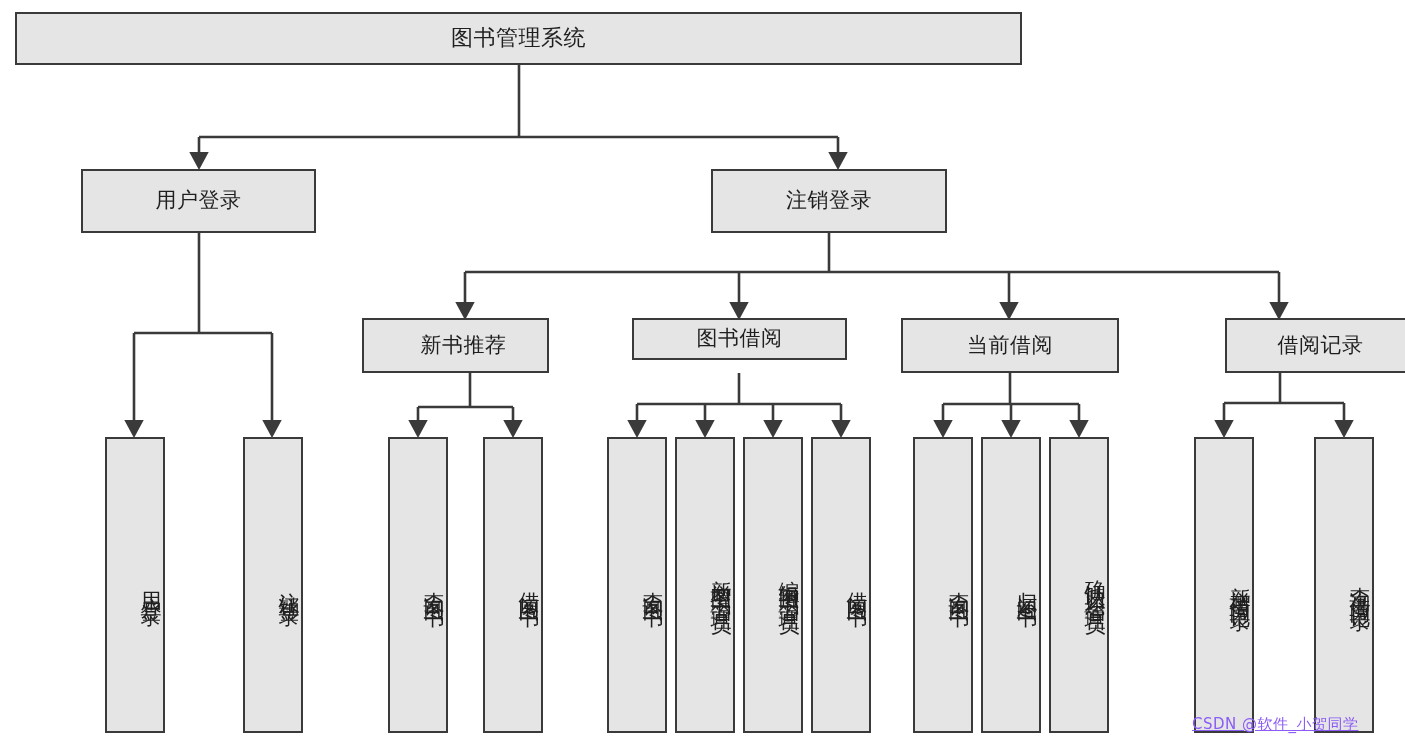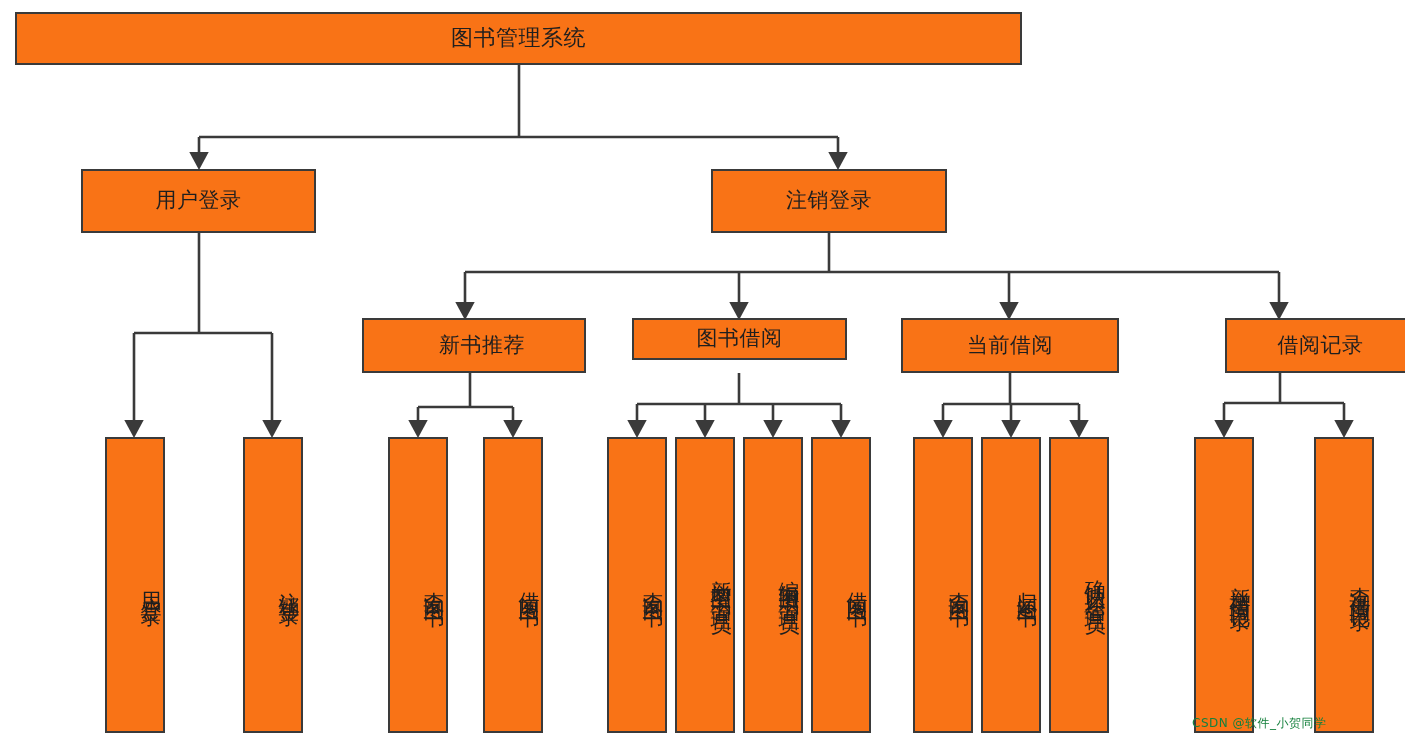--- a/index.html
+++ b/index.html
@@ -23,21 +23,21 @@
     left: 0;
     top: 0;
     width: 1405px;
     height: 747px;
     pointer-events: none;
   }
   .node {
     position: absolute;
     box-sizing: border-box;
     border: 2px solid #3a3a3a;
-    background: #f97316;
+    background: #e5e5e5;
     display: flex;
     align-items: center;
     justify-content: center;
     color: #1f1f1f;
     text-align: center;
   }
   .node-h {
     font-size: 21px;
     letter-spacing: 0.5px;
     line-height: 1.2;
@@ -56,24 +56,25 @@
     align-items: flex-start;
     justify-content: center;
   }
   .node-v .vlabel {
     writing-mode: vertical-rl;
     text-orientation: upright;
     white-space: nowrap;
   }
   .watermark {
     position: absolute;
-    font-size: 12px;
-    color: #15803d;
+    font-size: 15px;
+    color: #8b5cf6;
     white-space: nowrap;
     letter-spacing: 0.5px;
+    text-decoration: underline;
   }
 </style>
 </head>
 <body>
 
 <div id="canvas">
 
   <svg class="connectors" viewBox="0 0 1405 747" xmlns="http://www.w3.org/2000/svg">
     <defs>
       <marker id="arrowhead" markerWidth="10" markerHeight="10" refX="3.2" refY="5" orient="auto" markerUnits="strokeWidth">
@@ -129,21 +130,21 @@
   </div>
 
   <div class="node node-h" style="left:81px; top:169px; width:235px; height:64px;">
     <span>用户登录</span>
   </div>
 
   <div class="node node-h" style="left:711px; top:169px; width:236px; height:64px;">
     <span>注销登录</span>
   </div>
 
-  <div class="node node-h" style="left:362px; top:318px; width:224px; height:55px;padding-left:16px;">
+  <div class="node node-h" style="left:362px; top:318px; width:187px; height:55px;padding-left:16px;">
     <span>新书推荐</span>
   </div>
 
   <div class="node node-h" style="left:632px; top:318px; width:215px; height:42px;">
     <span>图书借阅</span>
   </div>
 
   <div class="node node-h" style="left:901px; top:318px; width:218px; height:55px;">
     <span>当前借阅</span>
   </div>

